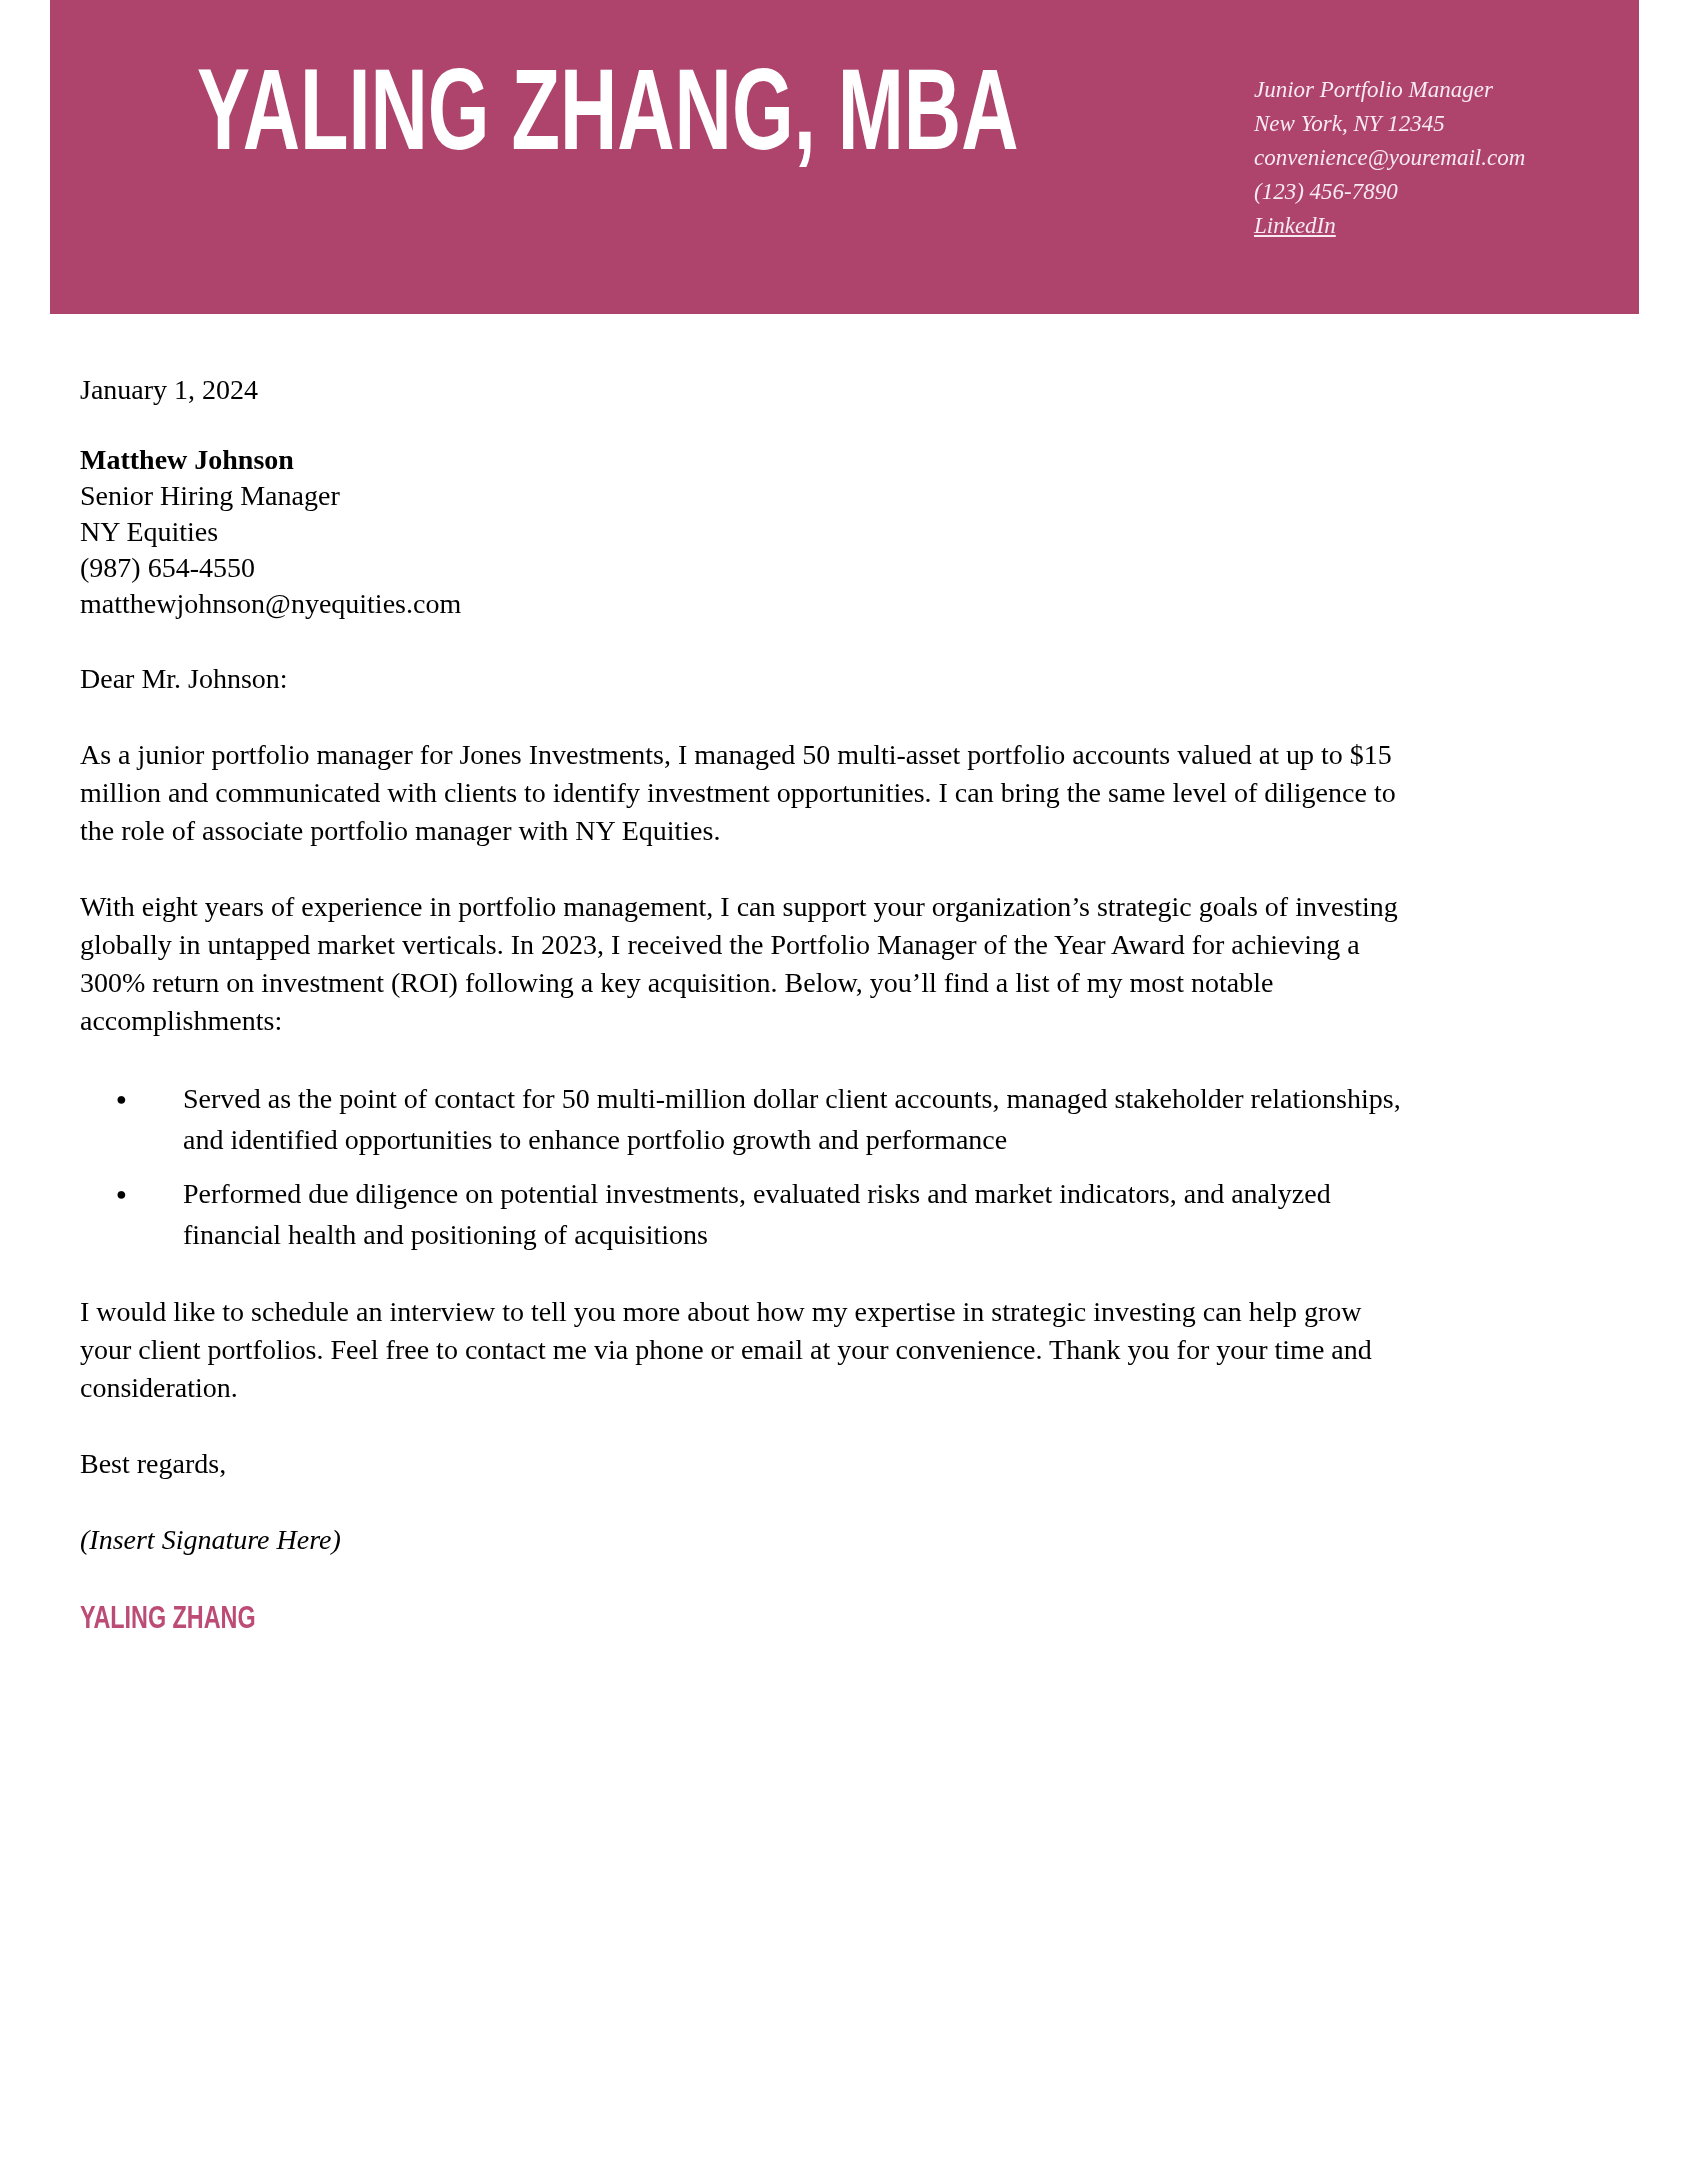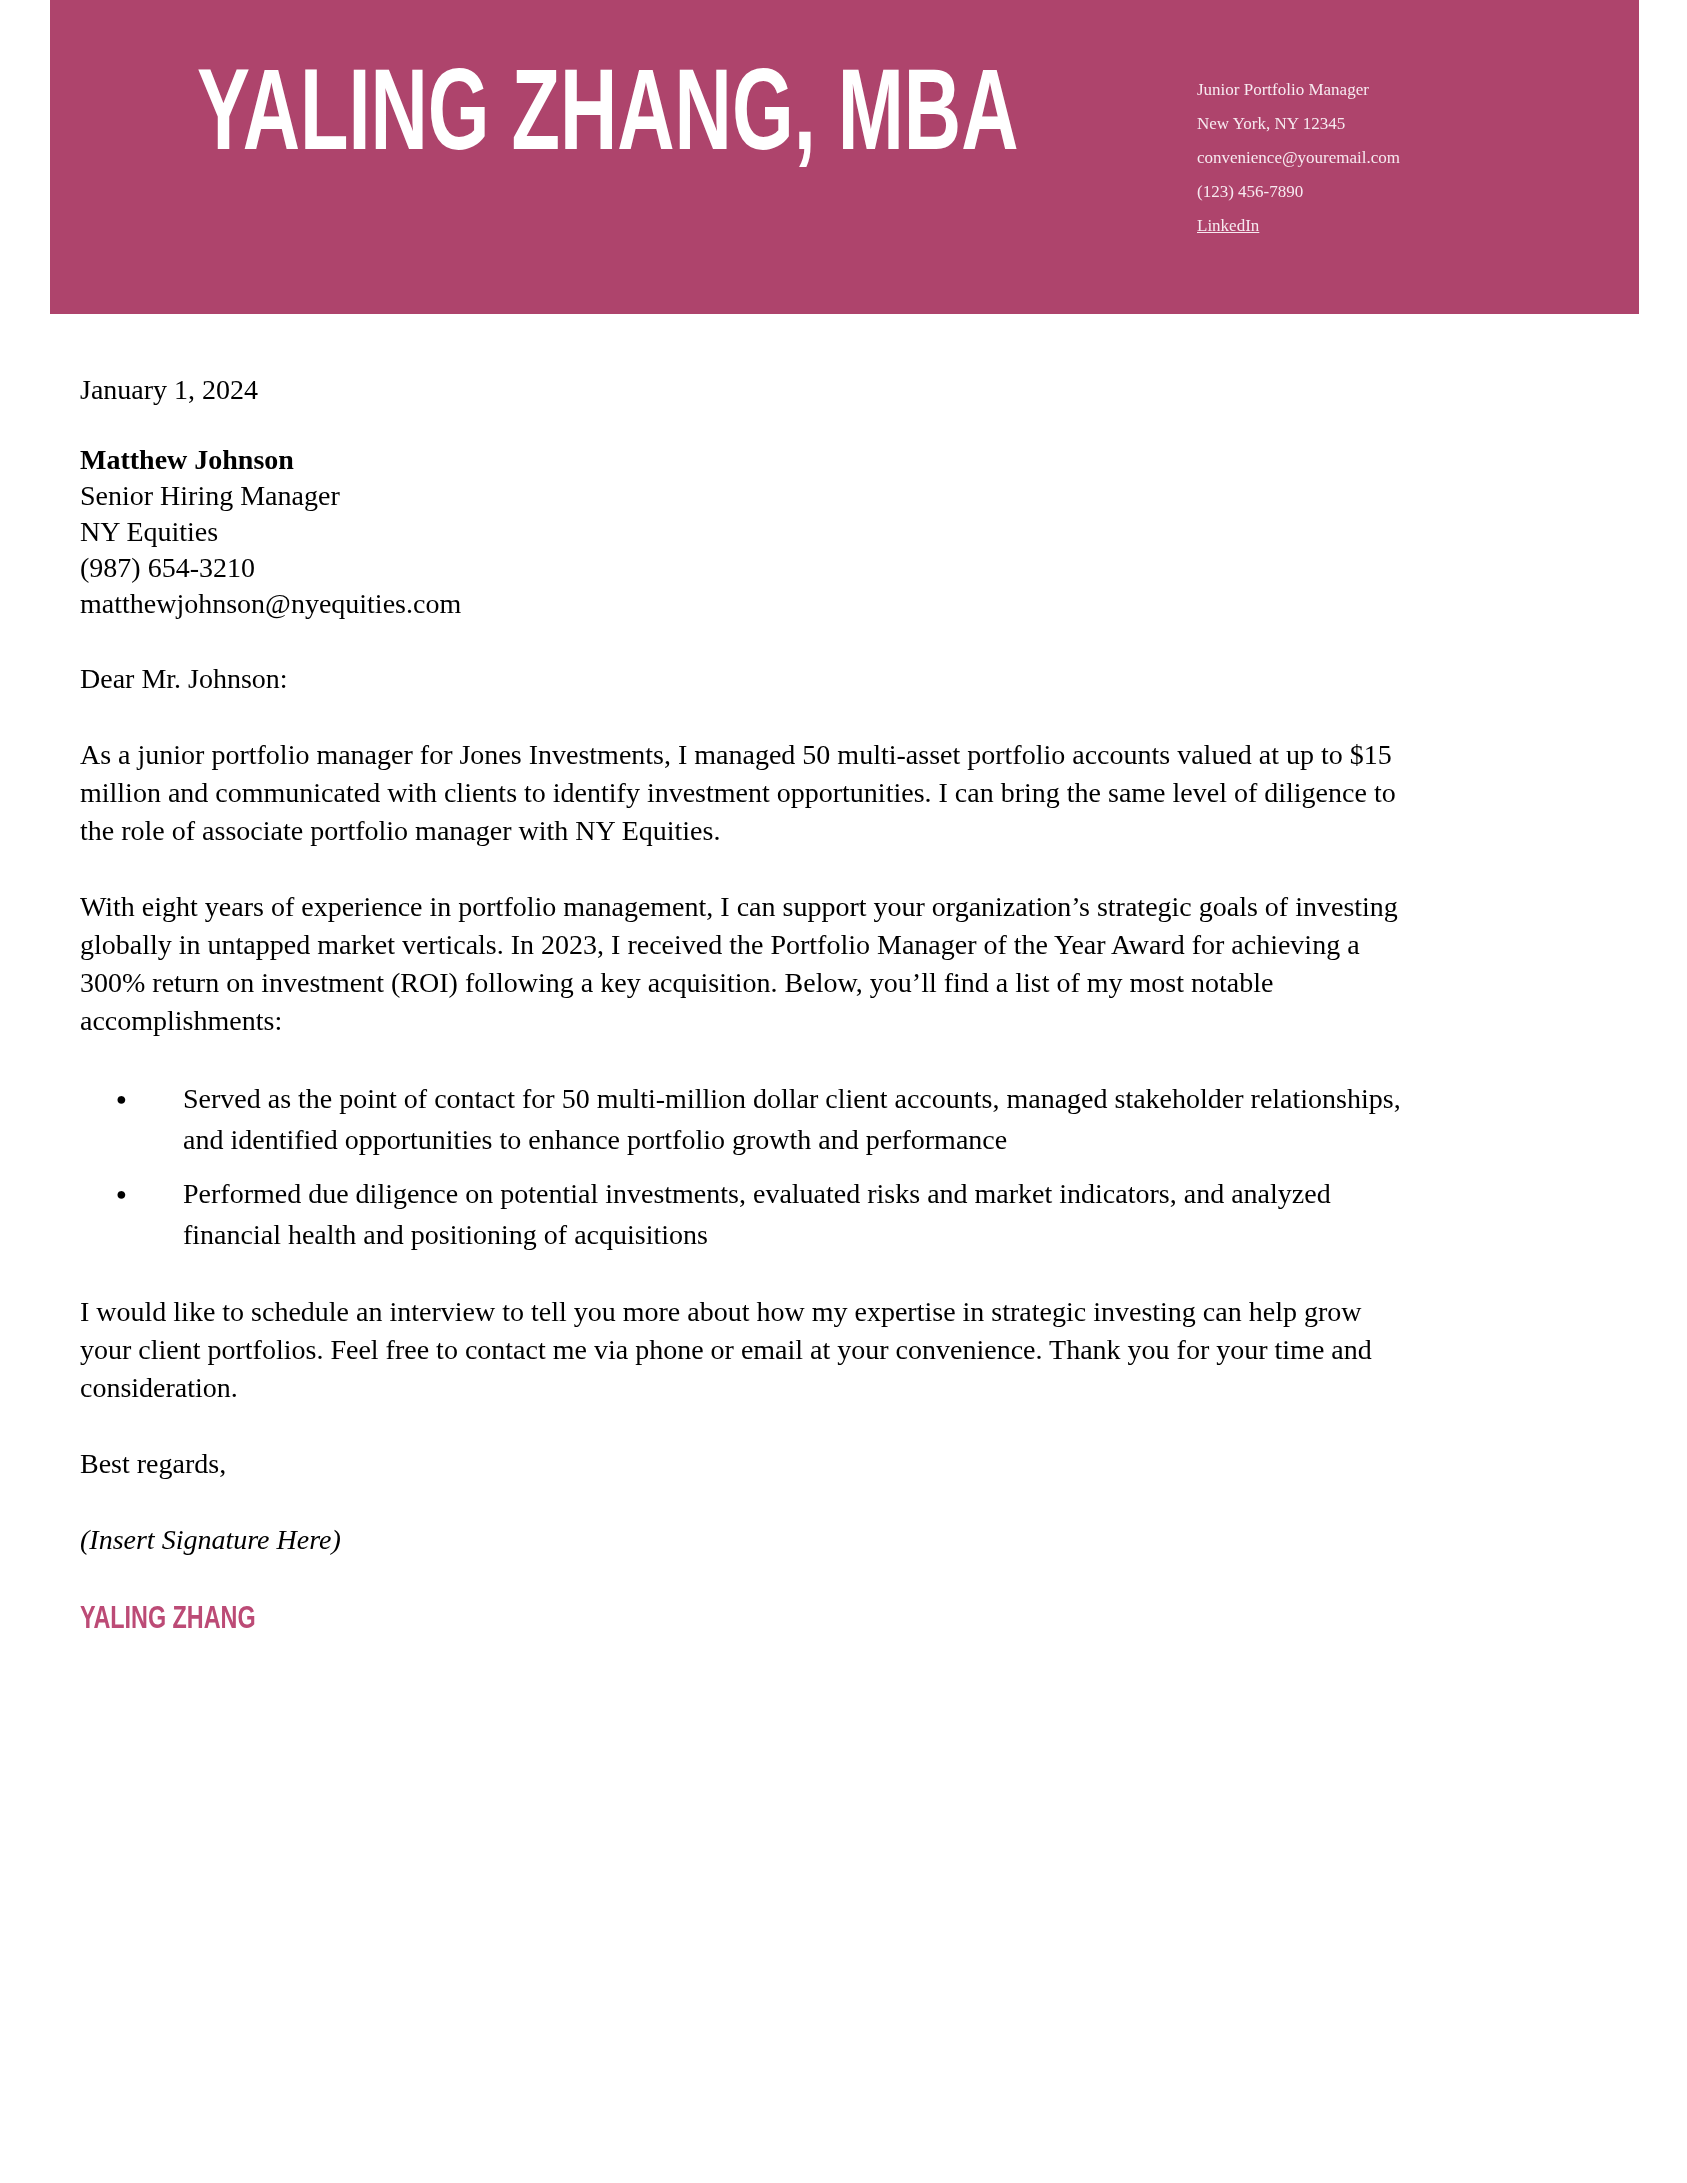--- a/index.html
+++ b/index.html
@@ -35,24 +35,25 @@
     font-size:115px;
     line-height:115px;
     letter-spacing:0;
     color:#ffffff;
     white-space:nowrap;
     transform:scaleX(0.69);
     transform-origin:left top;
   }
   .contact{
     position:absolute;
-    left:1147px;top:73px;
-    font-size:17px;
+    left:1204px;top:73px;
+    font-size:23px;
     line-height:34px;
     color:var(--contact-text);
+    font-style:italic;
   }
   .contact .line{white-space:nowrap;}
   .contact a.linkedin{
     color:var(--contact-text);
     text-decoration:underline;
     cursor:pointer;
   }
 
   
   .letter{
@@ -120,21 +121,21 @@
   </header>
 
   <main class="letter">
 
     <p class="date">January 1, 2024</p>
 
     <div class="recipient">
       <div class="r-name">Matthew Johnson</div>
       <div>Senior Hiring Manager</div>
       <div>NY Equities</div>
-      <div>(987) 654-3210</div>
+      <div>(987) 654-4550</div>
       <div>matthewjohnson@nyequities.com</div>
     </div>
 
     <p>Dear Mr. Johnson:</p>
 
     <p>As a junior portfolio manager for Jones Investments, I managed 50 multi-asset portfolio accounts valued at up to $15 million and communicated with clients to identify investment opportunities. I can bring the same level of diligence to the role of associate portfolio manager with NY Equities.</p>
 
     <p>With eight years of experience in portfolio management, I can support your organization’s strategic goals of investing globally in untapped market verticals. In 2023, I received the Portfolio Manager of the Year Award for achieving a 300% return on investment (ROI) following a key acquisition. Below, you’ll find a list of my most notable accomplishments:</p>
 
     <ul class="accomplishments">

